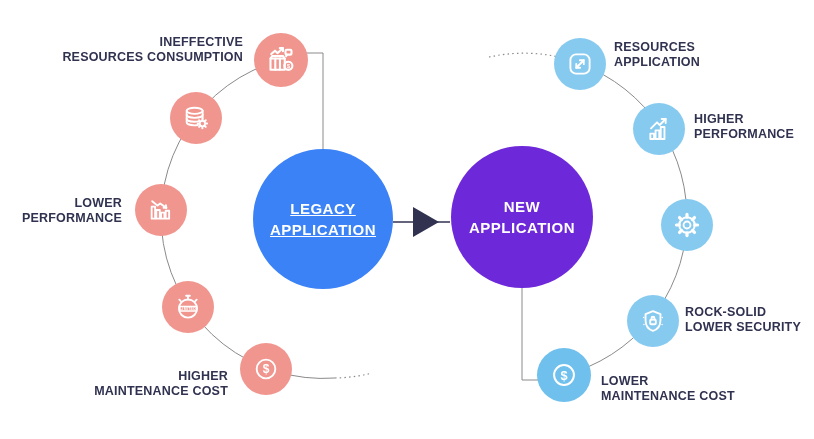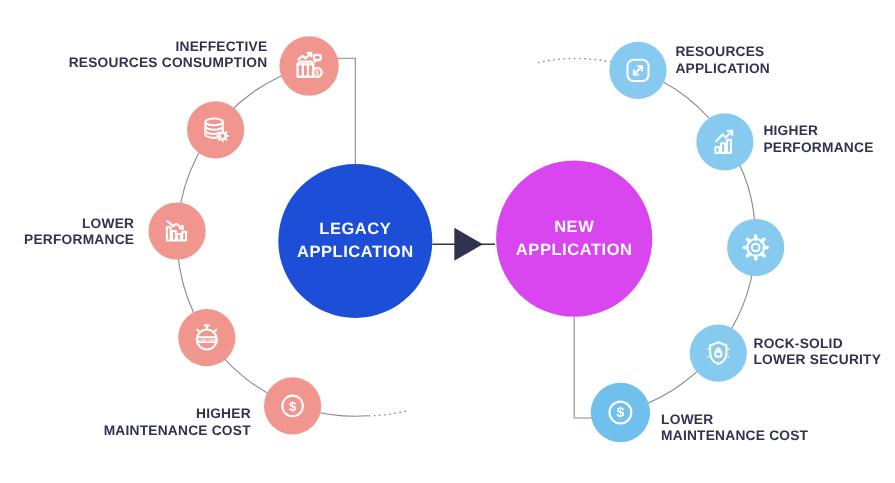--- a/index.html
+++ b/index.html
@@ -15,22 +15,22 @@
   .sat.pink { background:#F0968F; }
   .sat.lblue { background:#87CAF0; }
   .sat.lblue-alt { background:#6FC0EC; }
   .sat svg { display:block; }
   .main-circle {
     position:absolute; z-index:1; border-radius:50%;
     display:flex; align-items:center; justify-content:center; text-align:center;
     color:#ffffff; font-weight:bold; font-size:15px; letter-spacing:0.5px;
     line-height:1.4; white-space:pre-line;
   }
-  .main-circle.red { background:#1d4ed8; }
-  .main-circle.blue { background:#d946ef; }
+  .main-circle.red { background:#3b82f6;text-decoration:underline; }
+  .main-circle.blue { background:#6d28d9; }
   .label {
     position:absolute; z-index:3; color:#303250; font-weight:bold;
     font-size:12.5px; line-height:1.22; letter-spacing:0.2px; white-space:pre-line;
   }
   .label.r { text-align:right; }
   .ic { stroke:#ffffff; fill:none; stroke-width:1.4; stroke-linecap:round; stroke-linejoin:round; }
   .ic text { stroke:none; fill:#ffffff; font-family:"Liberation Sans", sans-serif; font-weight:bold; }
   .conn { stroke:#8A8A8A; stroke-width:1; fill:none; }
   .conn.dotted { stroke-dasharray:1.5 3.2; stroke-width:1.2; }
 </style>

